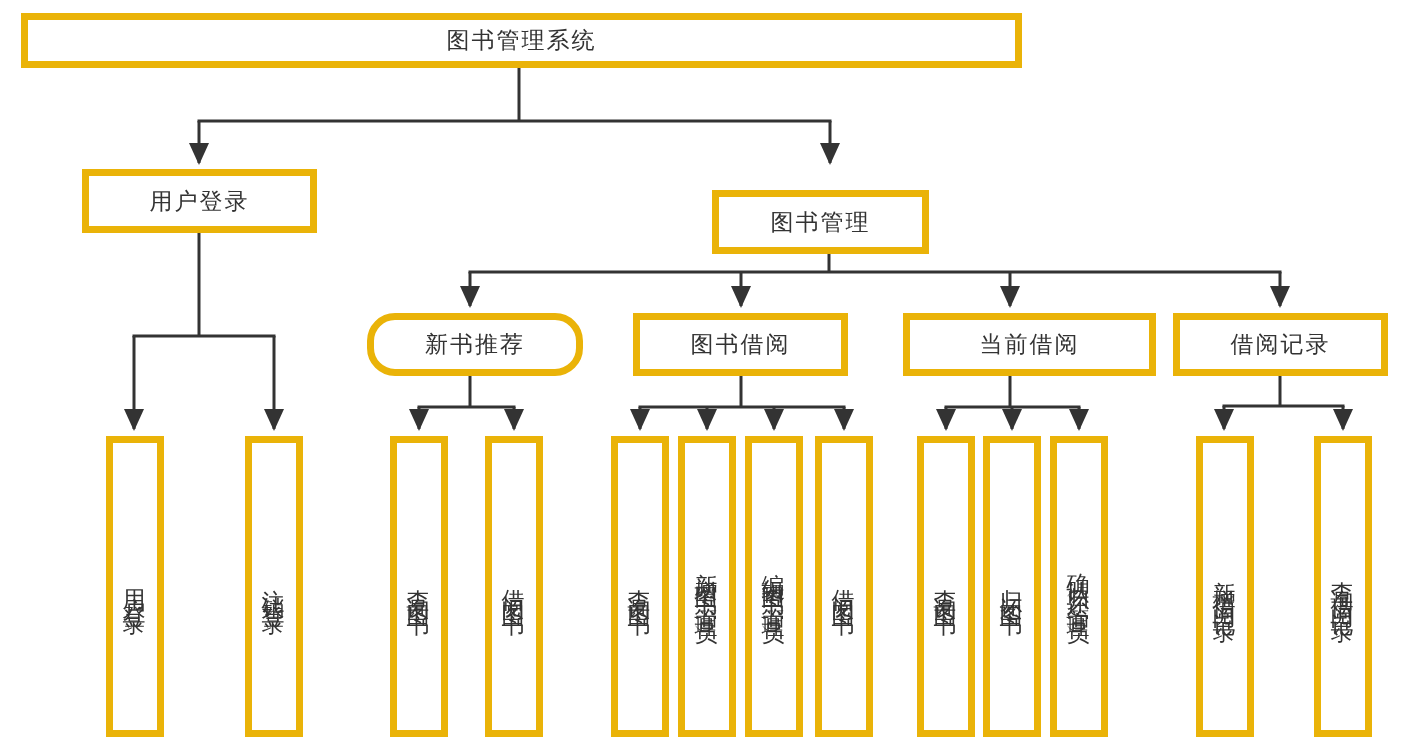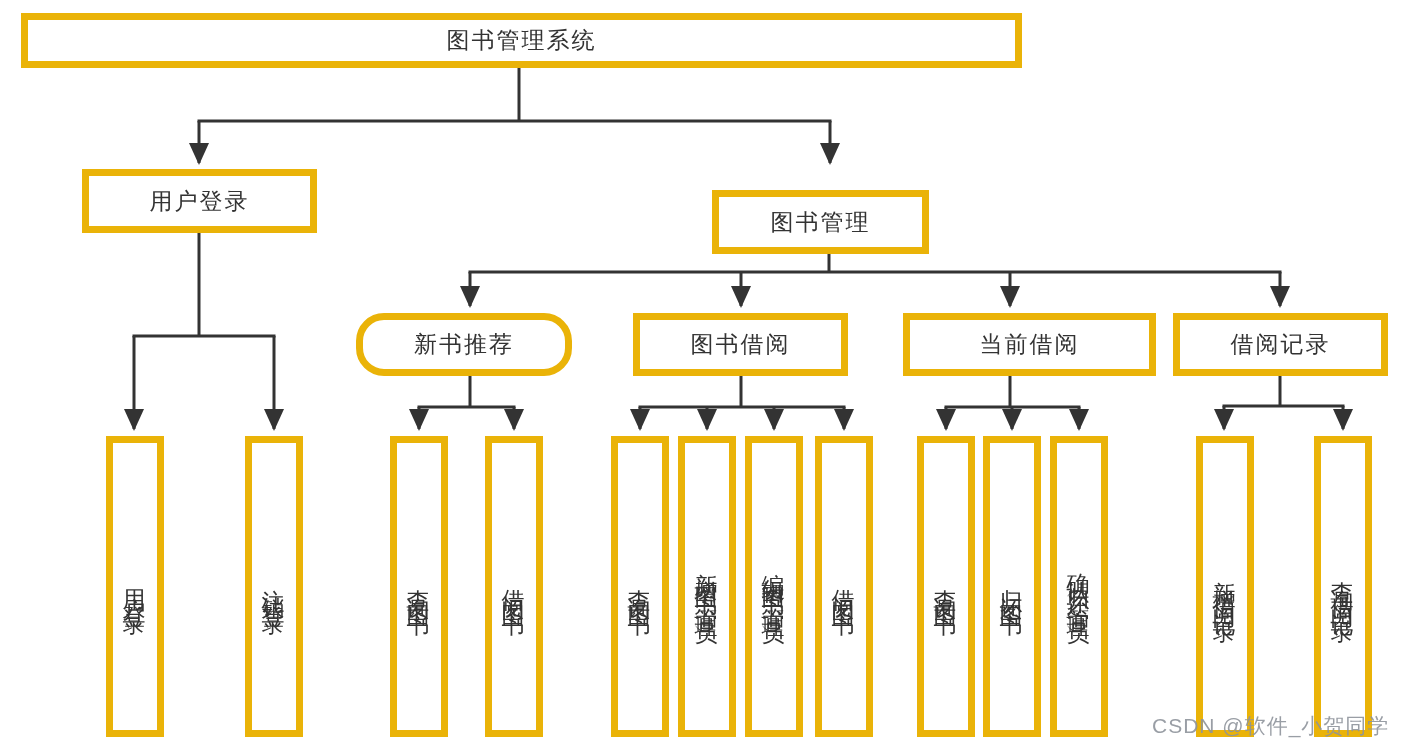--- a/index.html
+++ b/index.html
@@ -27,21 +27,21 @@
     white-space:nowrap;
   }
   .v9{letter-spacing:7px;}
   
   .n-root{left:21px;top:13px;width:1001px;height:55px;}
   
   .n-userlogin{left:82px;top:169px;width:235px;height:64px;}
   .n-bookmgmt{left:712px;top:163px;width:217px;height:64px;margin-top:27px;}
   
   .lvl3{top:313px;height:63px;}
-  .n-newbook{left:356px;width:216px;border-radius:28px;}
+  .n-newbook{left:367px;width:216px;border-radius:28px;}
   .n-borrow{left:633px;width:215px;align-items:center;}
   .n-current{left:903px;width:253px;}
   .n-record{left:1173px;width:215px;}
   
   .leaf{top:436px;width:58px;height:301px;}
   .n-ul1{left:106px;} .n-ul2{left:245px;}
   .n-nb1{left:390px;} .n-nb2{left:485px;}
   .n-bb1{left:611px;} .n-bb2{left:678px;} .n-bb3{left:745px;} .n-bb4{left:815px;}
   .n-cb1{left:917px;} .n-cb2{left:983px;} .n-cb3{left:1050px;}
   .n-br1{left:1196px;} .n-br2{left:1314px;}
@@ -172,15 +172,14 @@
     <span class="vlabel v9">确认归还（管理员）</span>
   </div>
 
   <div class="box leaf n-br1">
     <span class="vlabel">新增借阅记录</span>
   </div>
   <div class="box leaf n-br2">
     <span class="vlabel">查询借阅记录</span>
   </div>
 
-  <div class="watermark">CSDN @软件_小贺同学</div>
 
 </div>
 
 </body></html>

